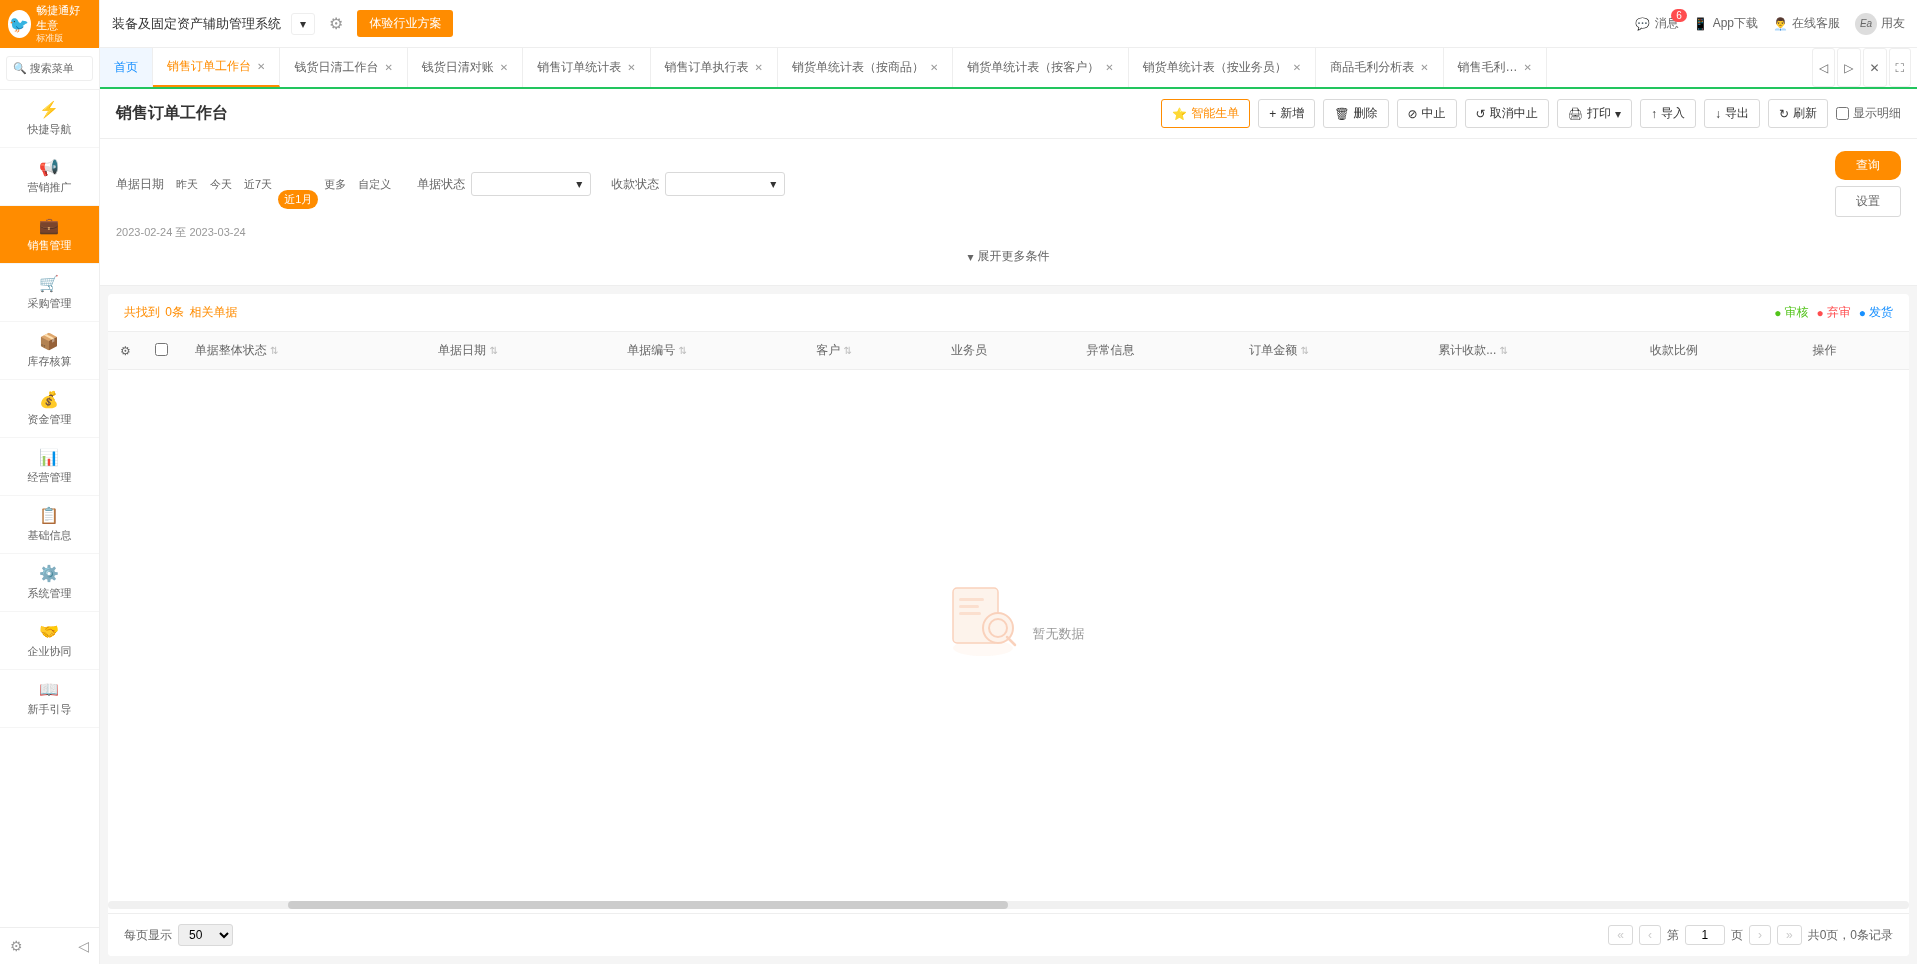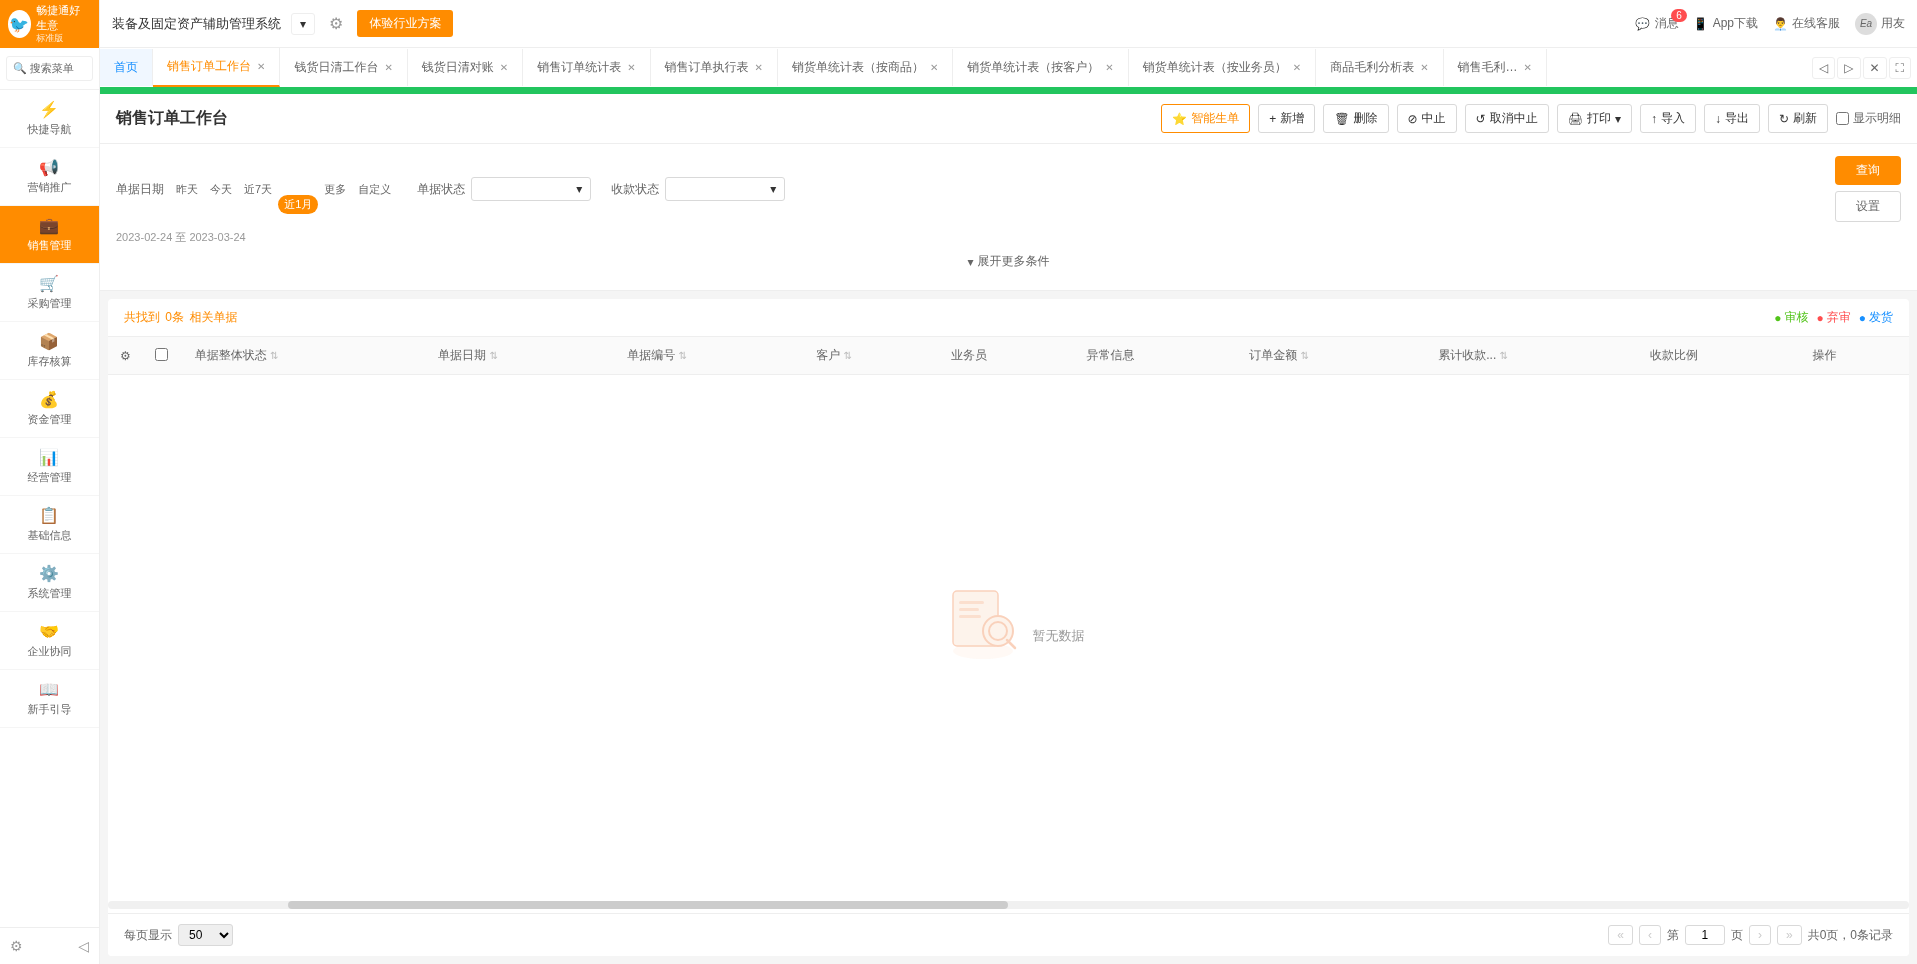--- a/index.html
+++ b/index.html
@@ -29,21 +29,21 @@
     .topbar-dropdown { background: none; border: 1px solid #eee; border-radius: 3px; padding: 3px 8px; cursor: pointer; font-size: 12px; color: #333; }
     .topbar-settings { background: none; border: none; cursor: pointer; color: #999; font-size: 16px; padding: 4px; }
     .topbar-industry { background: #ff8c00; color: #fff; border: none; border-radius: 3px; padding: 5px 12px; cursor: pointer; font-size: 12px; }
     .topbar-right { margin-left: auto; display: flex; align-items: center; gap: 15px; }
     .topbar-badge { position: relative; display: inline-flex; align-items: center; gap: 4px; color: #666; cursor: pointer; font-size: 12px; }
     .badge { background: #ff4d4f; color: #fff; border-radius: 10px; padding: 1px 5px; font-size: 10px; position: absolute; top: -6px; right: -8px; }
     .topbar-user { display: flex; align-items: center; gap: 4px; color: #666; cursor: pointer; font-size: 12px; }
     .avatar { width: 22px; height: 22px; border-radius: 50%; background: #ddd; display: flex; align-items: center; justify-content: center; font-size: 10px; font-style: italic; }
 
     
-    .tabbar { background: #fff; display: flex; align-items: center; border-bottom: 7px solid #22c55e; flex-shrink: 0; overflow: hidden; }
+    .tabbar { background: #fff; display: flex; border-bottom: 2px solid #22c55e; flex-shrink: 0; overflow: hidden; }
     .tab { display: flex; align-items: center; gap: 4px; padding: 10px 14px; cursor: pointer; white-space: nowrap; color: #666; font-size: 12px; border-right: 1px solid #eee; flex-shrink: 0; }
     .tab.active { color: #ff8c00; border-bottom: 2px solid #ff8c00; background: #fff; }
     .tab-home { background: #f0f7ff; color: #1890ff; }
     .tab-close { color: #999; font-size: 10px; cursor: pointer; margin-left: 2px; }
     .tabbar-nav { display: flex; margin-left: auto; gap: 2px; padding: 0 6px; }
     .tabbar-nav-btn { background: none; border: 1px solid #eee; border-radius: 3px; padding: 3px 6px; cursor: pointer; color: #666; font-size: 12px; }
 
     
     .content { flex: 1; display: flex; flex-direction: column; overflow: hidden; padding: 0; background: #f5f5f5; }
 
@@ -65,21 +65,21 @@
     
     .search-bar { background: #fff; padding: 12px 16px; border-bottom: 1px solid #eee; flex-shrink: 0; }
     .search-row { display: flex; align-items: center; gap: 20px; flex-wrap: wrap; }
     .search-field { display: flex; align-items: center; gap: 6px; }
     .search-label { color: #666; font-size: 12px; white-space: nowrap; }
     .date-range { display: flex; align-items: center; gap: 0; font-size: 12px; color: #666; }
     .date-btn { padding: 2px 6px; border-radius: 3px; cursor: pointer; background: none; border: none; color: #666; font-size: 11px; }
     .date-btn.active { background: #ff8c00; color: #fff; border-radius: 10px; margin-top: 31px; }
     .search-select { border: 1px solid #d9d9d9; border-radius: 3px; padding: 4px 8px; font-size: 12px; color: #333; min-width: 120px; cursor: pointer; background: #fff; display: flex; align-items: center; justify-content: space-between; gap: 20px; }
     .expand-more { display: flex; align-items: center; justify-content: center; padding: 8px; cursor: pointer; color: #666; font-size: 12px; gap: 4px; }
-    .btn-query { background: #ff8c00; color: #fff; border: none; border-radius: 4px; padding: 6px 20px; cursor: pointer; font-size: 12px; }
+    .btn-query { background: #ff8c00; color: #fff; border: none; border-radius: 10px; padding: 6px 20px; cursor: pointer; font-size: 12px; }
     .btn-set { background: #fff; border: 1px solid #d9d9d9; border-radius: 3px; padding: 6px 20px; cursor: pointer; font-size: 12px; color: #666; }
 
     
     .table-area { flex: 1; background: #fff; overflow: auto; margin: 8px; border-radius: 4px; display: flex; flex-direction: column; }
     .table-header { padding: 10px 16px; display: flex; align-items: center; justify-content: space-between; border-bottom: 1px solid #eee; flex-shrink: 0; }
     .table-count { font-size: 12px; color: #666; }
     .table-count span { color: #ff8c00; }
     .table-actions-right { display: flex; gap: 8px; }
     .table-action-btn { background: none; border: none; cursor: pointer; font-size: 12px; display: flex; align-items: center; gap: 3px; }
     .table-action-btn.audit { color: #52c41a; }

